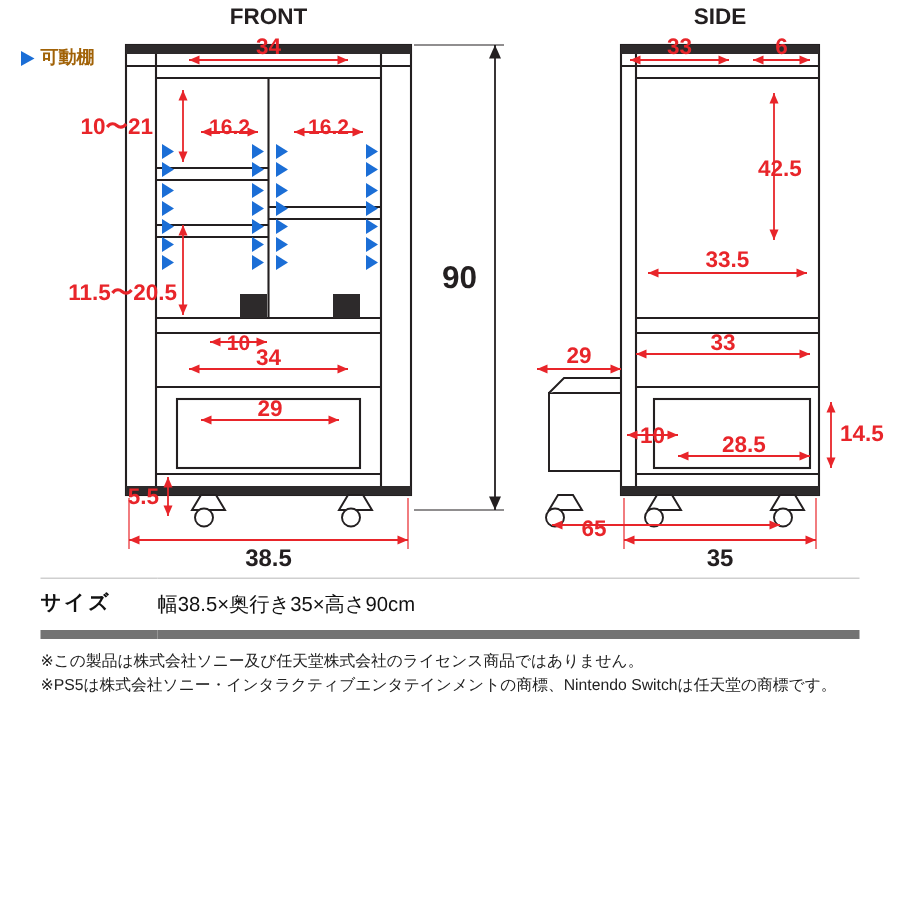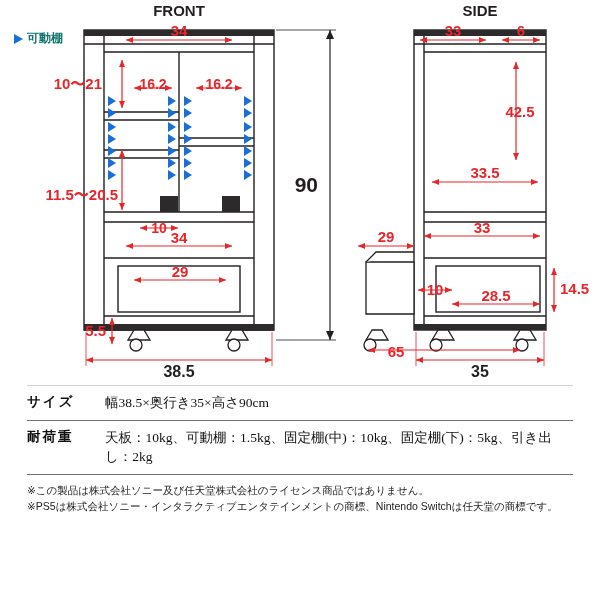--- a/index.html
+++ b/index.html
@@ -20,42 +20,41 @@
   }
   table.spec-table{
     border-collapse:collapse;
     width:546px;
     margin:0 27px;
     font-size:13.5px;
   }
   table.spec-table td{
     padding:7px 2px 7px 0;
     vertical-align:top;
-    border-bottom:1px solid #737373;
-    font-family:Liberation Serif, serif;
+    border-bottom:6px solid #737373;
   }
   table.spec-table tr:first-child td{border-top:1px solid #cfcfcf;}
   td.lbl{
     width:76px;
     font-weight:bold;
     letter-spacing:2px;
     padding-left:22px;
     white-space:nowrap;
   }
   td.val{line-height:1.45;}
   .notes{
     margin:8px 27px 0 27px;
     font-size:10.5px;
     line-height:1.5;
     color:#222;
   }
   .notes div{margin-bottom:1px;}
   .legend{
     position:absolute;left:14px;top:30px;
-    font-size:12px;font-weight:bold;color:#0f766e;
+    font-size:12px;font-weight:bold;color:#a16207;
     display:flex;align-items:center;gap:4px;
   }
   .legend .tri{
     width:0;height:0;
     border-top:5px solid transparent;
     border-bottom:5px solid transparent;
     border-left:9px solid #1b6ed6;
   }
 </style>
 </head>
@@ -316,24 +315,20 @@
   </svg>
 </div>
 
 <div class="spec">
   <table class="spec-table">
     <tbody>
         <tr>
       <td class="lbl">サイズ</td>
       <td class="val">幅38.5×奥行き35×高さ90cm</td>
     </tr>
-    <tr>
-      <td class="lbl">耐荷重</td>
-      <td class="val">天板：10kg、可動棚：1.5kg、固定棚(中)：10kg、固定棚(下)：5kg、引き出し：2kg</td>
-    </tr>
   </tbody>
     </table>
 
   <div class="notes">
     <div>※この製品は株式会社ソニー及び任天堂株式会社のライセンス商品ではありません。</div>
     <div>※PS5は株式会社ソニー・インタラクティブエンタテインメントの商標、Nintendo Switchは任天堂の商標です。</div>
   </div>
 </div>
 
 </body></html>

